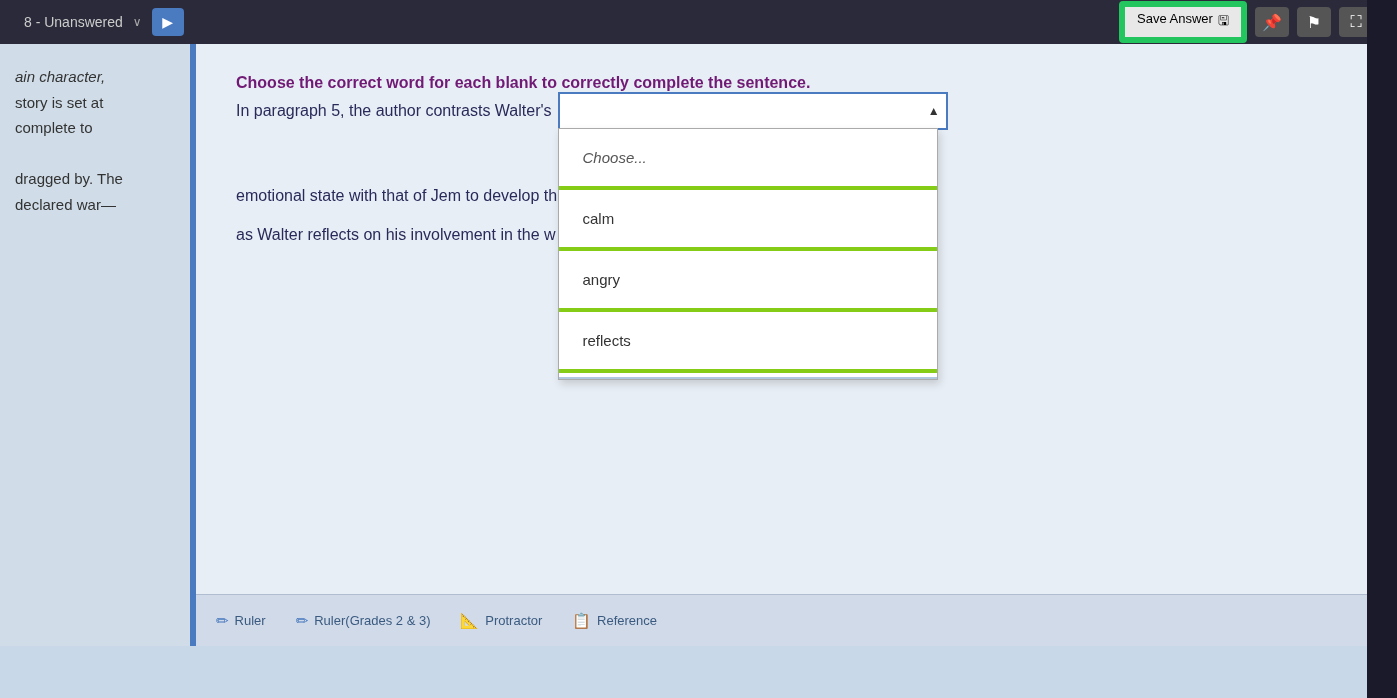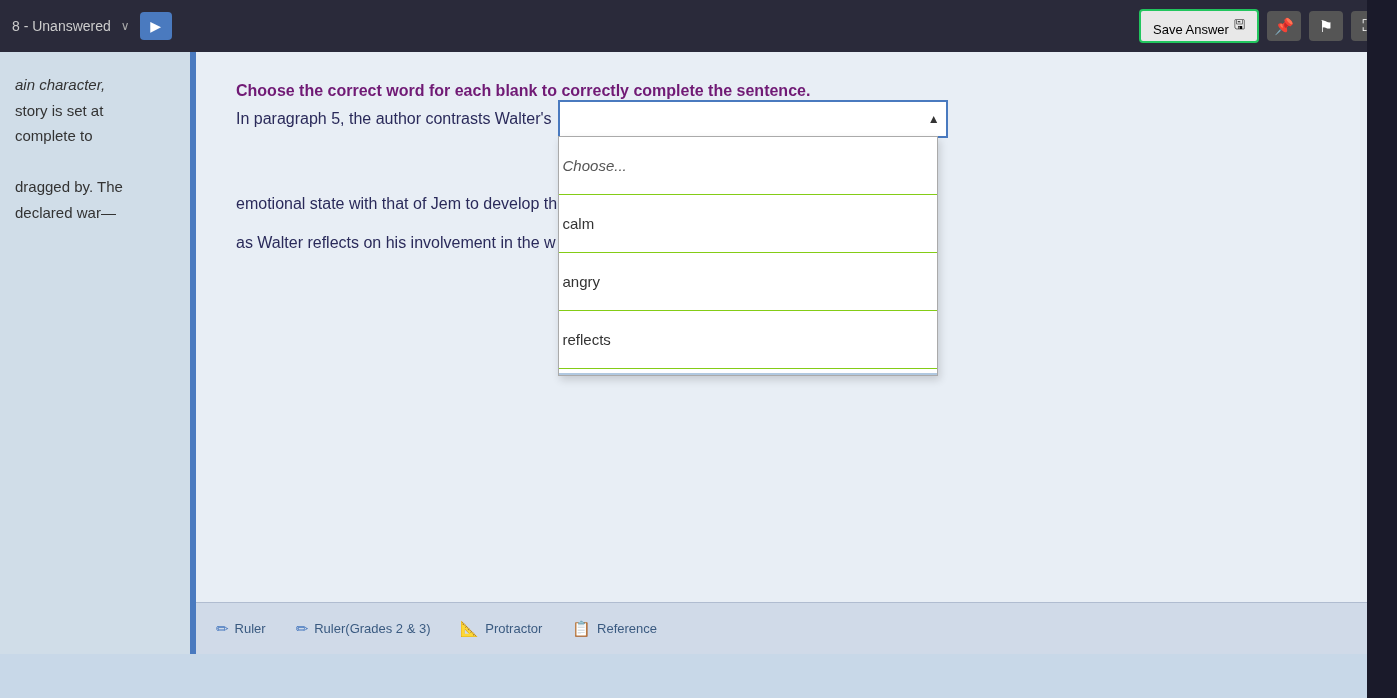--- a/index.html
+++ b/index.html
@@ -8,25 +8,25 @@
       background: #c8d8e8;
       width: 1397px;
       height: 698px;
       overflow: hidden;
       position: relative;
     }
 
     
     .top-bar {
       background: #2a2a3a;
-      height: 52px;
+      height: 44px;
       display: flex;
       align-items: center;
       justify-content: space-between;
-      padding: 0 12px;
+      padding: 0 24px;
     }
     .top-bar-left {
       display: flex;
       align-items: center;
       gap: 10px;
     }
     .question-label {
       color: #ccc;
       font-size: 14px;
     }
@@ -48,27 +48,27 @@
       color: white;
       font-size: 14px;
     }
     .top-bar-right {
       display: flex;
       align-items: center;
       gap: 8px;
     }
     .save-answer-btn {
       background: #e8e8e8;
-      border: 2px solid #22c55e;
+      border: 6px solid #22c55e;
       border-radius: 4px;
       padding: 4px 12px;
       font-size: 13px;
       cursor: pointer;
       display: flex;
-      align-items: flex-end;
+      align-items: flex-start;
       gap: 5px;
     }
     .icon-btn {
       background: #555;
       border: none;
       border-radius: 4px;
       width: 34px;
       height: 30px;
       cursor: pointer;
       display: flex;
@@ -160,25 +160,25 @@
       top: 36px;
       left: 0;
       background: white;
       border: 1px solid #aaa;
       min-width: 380px;
       z-index: 100;
       box-shadow: 2px 4px 8px rgba(0,0,0,0.15);
     }
 
     .dropdown-item {
-      padding: 12px 4px;
+      padding: 12px 24px;
       font-size: 15px;
       color: #333;
       cursor: pointer;
-      border-bottom: 1px solid #84cc16;
+      border-bottom: 4px solid #84cc16;
     }
     .dropdown-item.choose {
       color: #555;
       font-style: italic;
     }
 
     
     .dropdown-separator {
       height: 2px;
       background: #b0c8e0;

